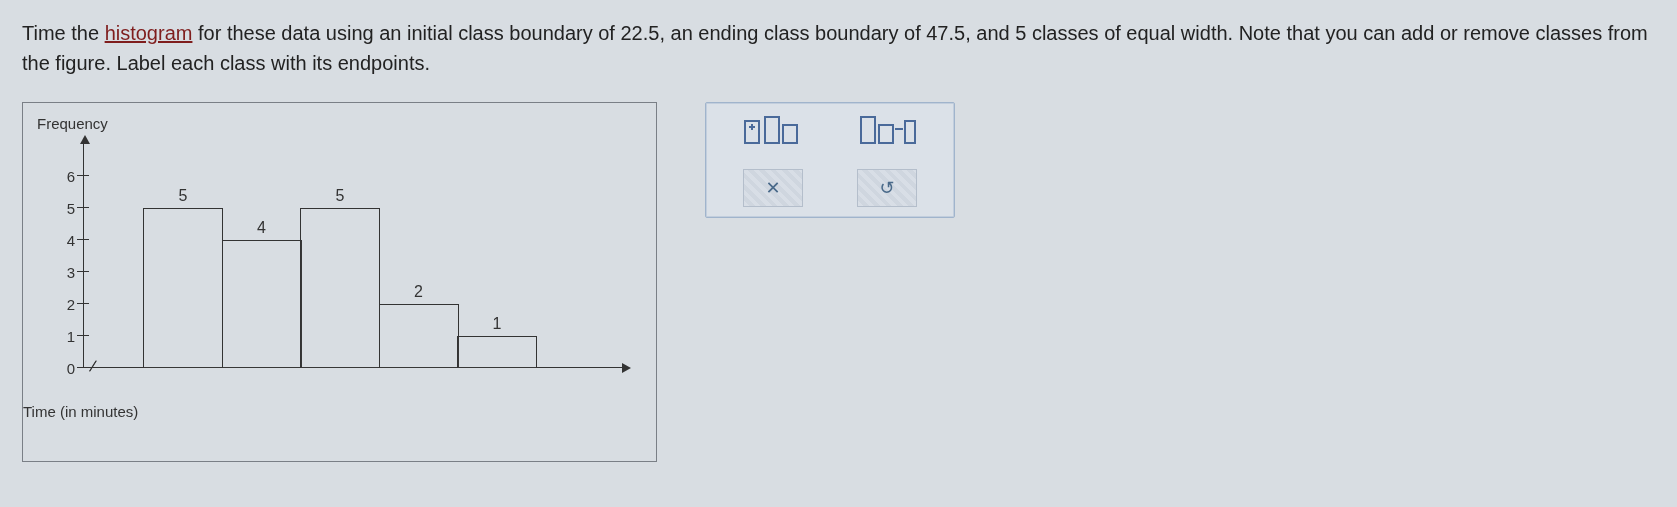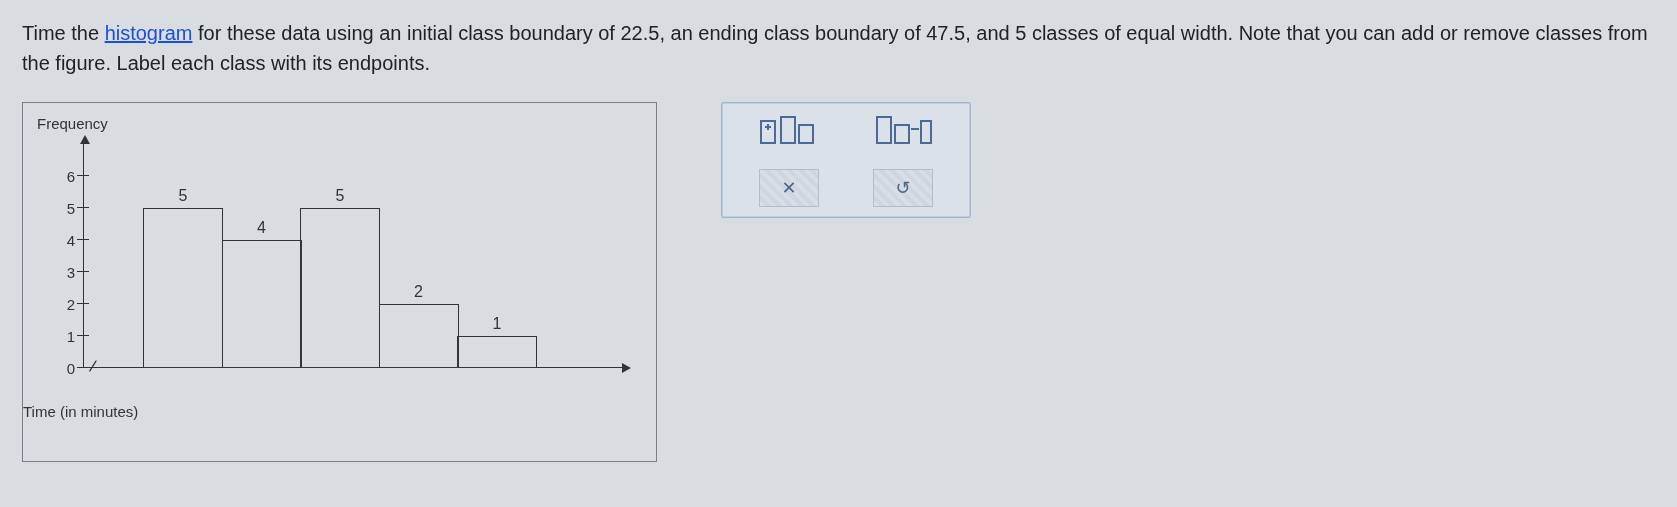--- a/index.html
+++ b/index.html
@@ -11,22 +11,22 @@
     padding: 18px 22px;
     color: #1a1a1a;
     position: relative;
   }
   .instruction {
     font-size: 20px;
     line-height: 1.5;
     color: #222;
     margin-bottom: 24px;
   }
-  .link { color: #1d4ed8; text-decoration: underline; text-align: center; }
-  .content-row { display: flex; gap: 64px; align-items: flex-start; }
+  .link { color: #7f1d1d; text-decoration: underline; text-align: center; }
+  .content-row { display: flex; gap: 48px; align-items: flex-start; }
   .chart-panel {
     width: 635px;
     height: 360px;
     border: 1px solid #7a7f86;
     background: #d8dde2;
     position: relative;
     padding: 14px 10px 8px 10px;
   }
   .y-title {
     position: absolute;

